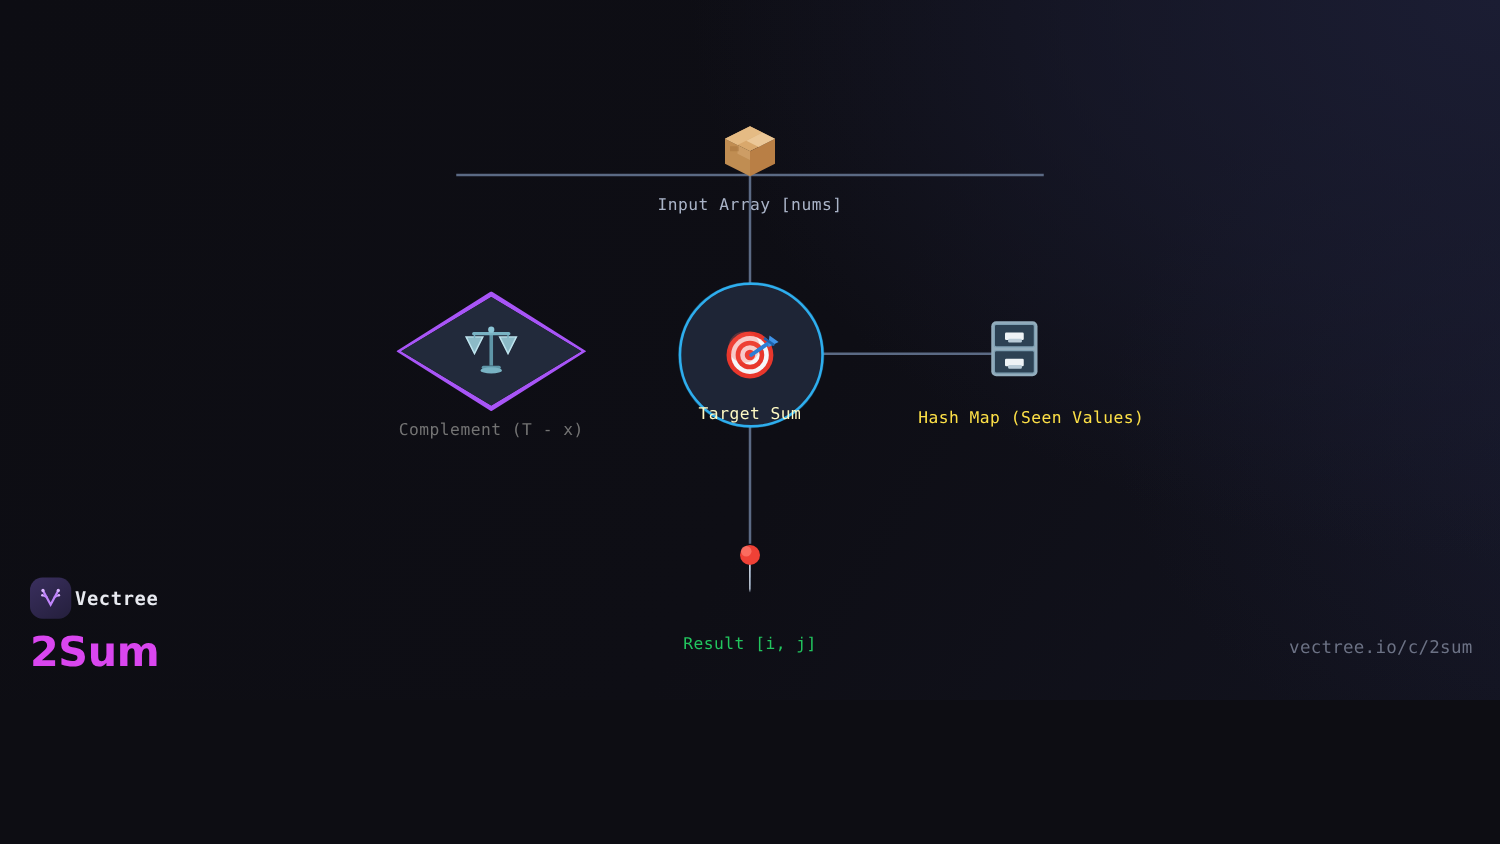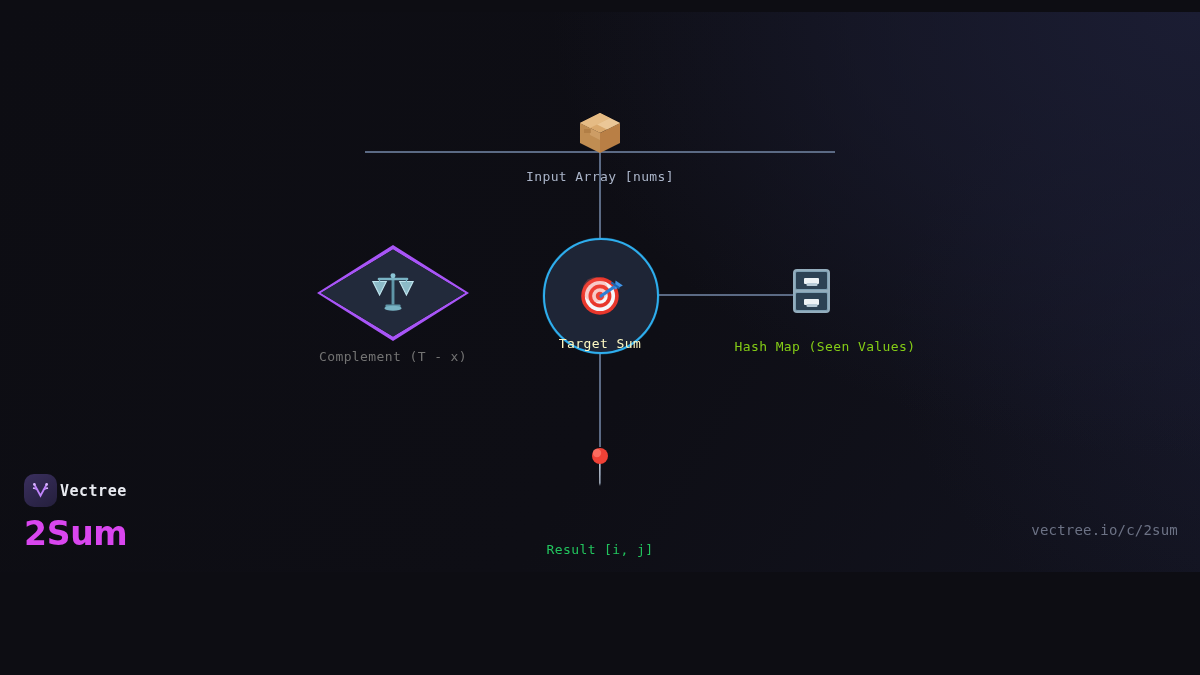--- a/index.html
+++ b/index.html
@@ -7,21 +7,20 @@
     padding: 0;
     background: #0d0d13;
   }
   #stage {
     position: relative;
     width: 1200px;
     height: 560px;
     overflow: hidden;
     background: #0e0e14;
     font-family: "DejaVu Sans Mono", "Liberation Mono", monospace;
-    margin-top: 12px;
   }
   
   #bg-gradient {
     position: absolute;
     inset: 0;
     background:
       radial-gradient(900px 620px at 100% 0%, #1b1d33 0%, rgba(27,29,51,0.55) 38%, rgba(14,14,20,0) 72%),
       radial-gradient(700px 500px at 115% 58%, rgba(30,32,58,0.55) 0%, rgba(14,14,20,0) 70%),
       linear-gradient(120deg, #0d0d13 0%, #0e0e15 55%, #12131f 100%);
   }
@@ -105,25 +104,25 @@
     border-radius: 1px;
   }
   .cabinet-handle {
     position: absolute;
     bottom: 3px; left: 50%;
     transform: translateX(-50%);
     width: 11px; height: 3px;
     background: #b9ccd8;
     border-radius: 1px;
   }
-  #node-hashmap-label { left: 812px; top: 327px; color: #84cc16; padding-left: 26px; }
+  #node-hashmap-label { left: 812px; top: 327px; color: #fde047; padding-left: 26px; }
 
   
   #node-result { left: 600px; top: 435px; transform: translateX(-50%); }
-  #node-result-label { left: 600px; top: 530px; color: #22c55e; }
+  #node-result-label { left: 600px; top: 508px; color: #22c55e; }
 
   
   #footer-brand {
     position: absolute;
     left: 24px; bottom: 22px;
   }
   .brand-row {
     display: flex; align-items: center; gap: 3px;
     margin-bottom: 10px;
   }

